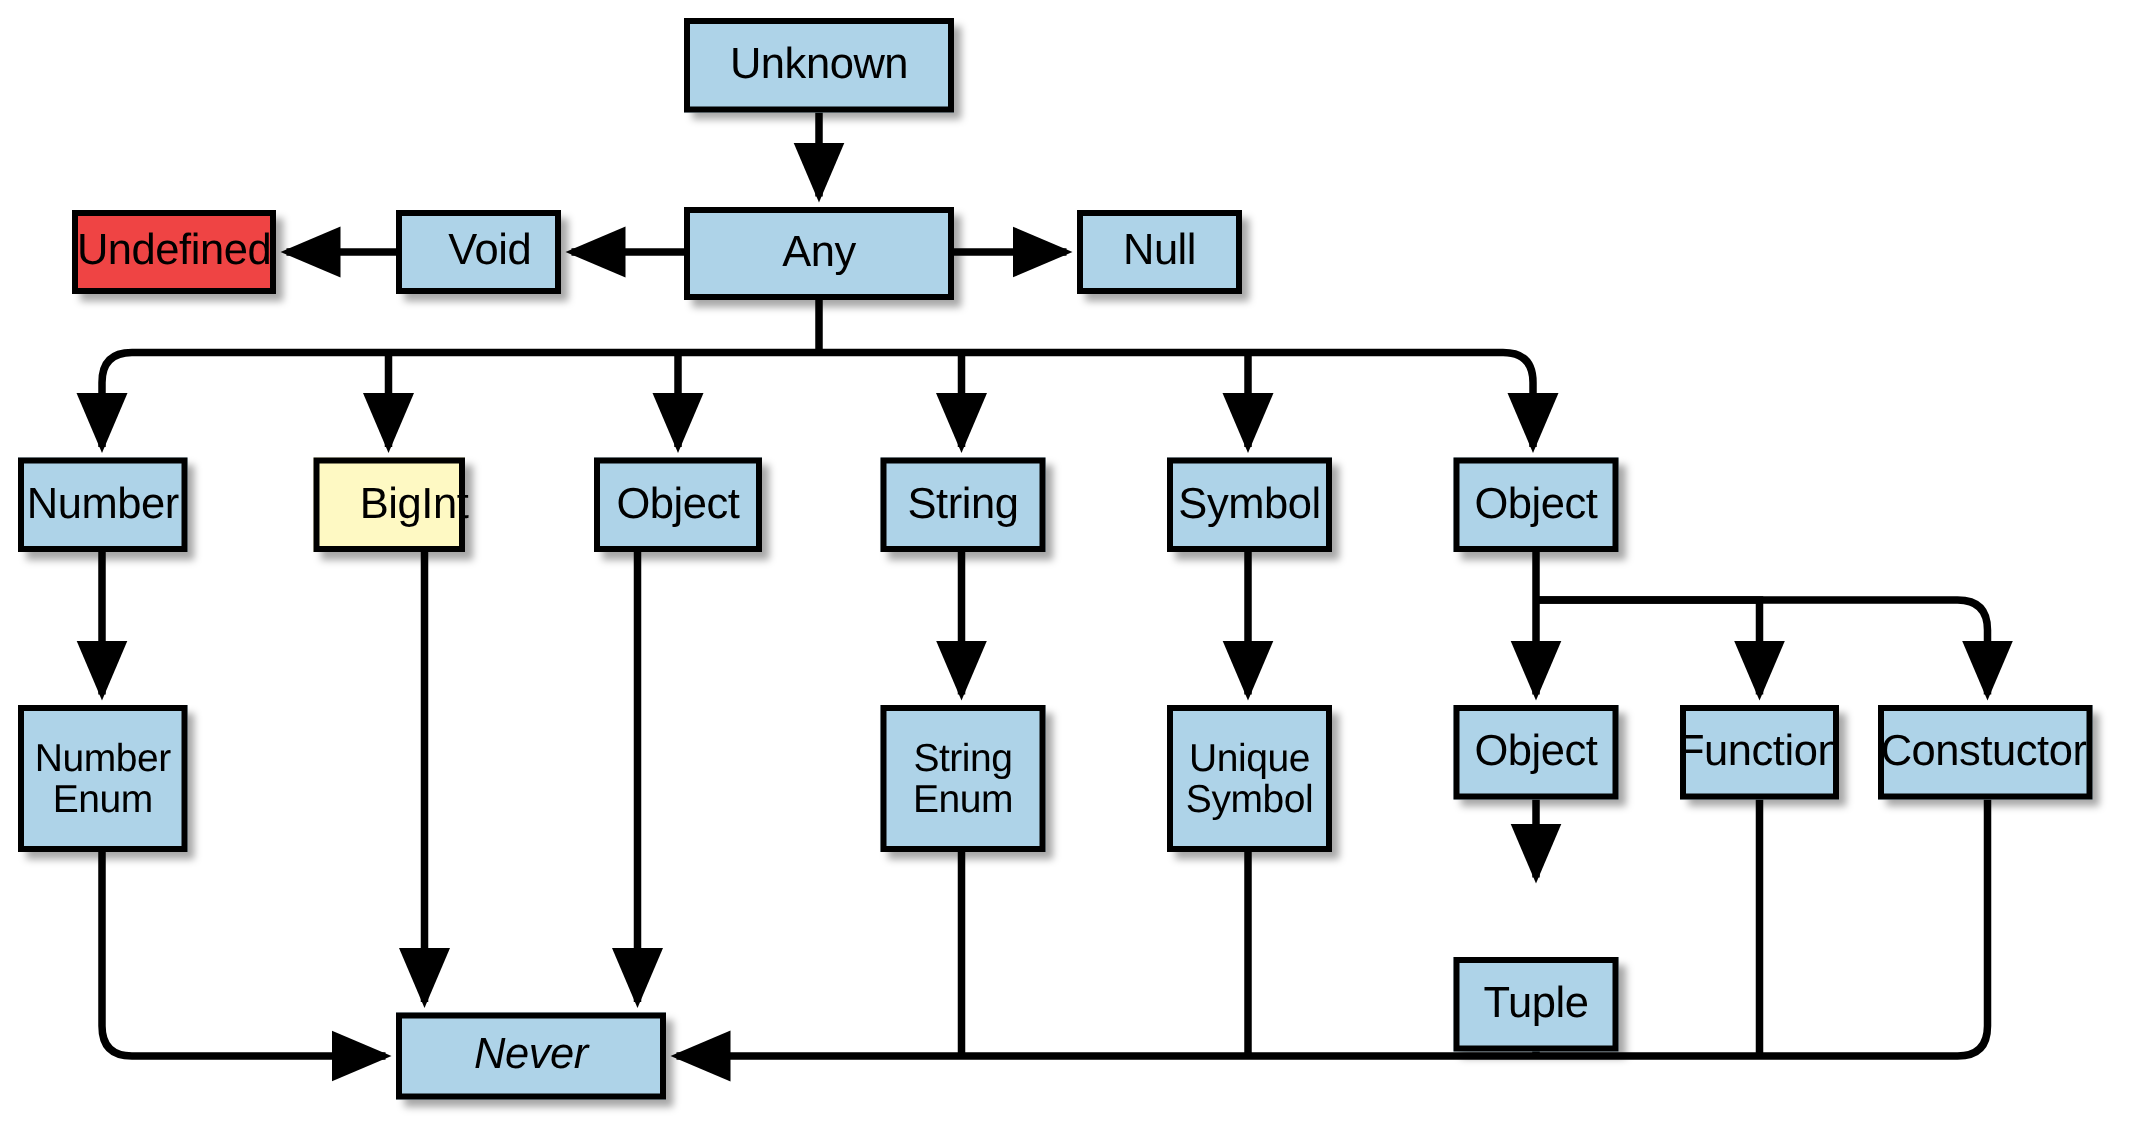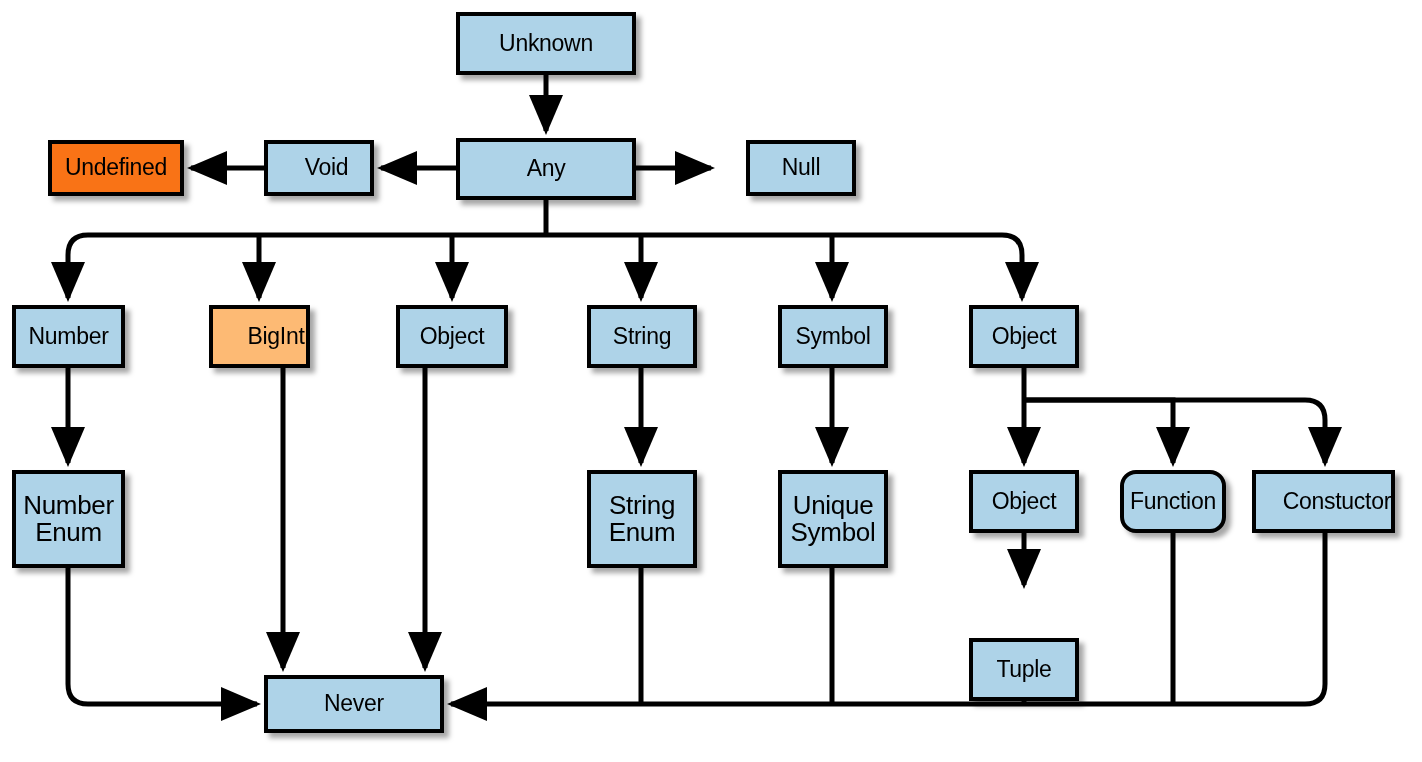--- a/index.html
+++ b/index.html
@@ -29,21 +29,21 @@
     box-sizing: border-box;
     background: #aed3e8;
     border: 4px solid #000000;
     box-shadow: 5px 5px 5px rgba(0,0,0,0.35);
     display: flex;
     align-items: center;
     justify-content: center;
     text-align: center;
     color: #000000;
     font-family: "Liberation Sans", sans-serif;
-    font-size: 23px;
+    font-size: 29px;
     line-height: 1.02;
     letter-spacing: -0.3px;
     white-space: pre-line;
     z-index: 5;
   }
   .node.two-line { font-size: 26px; line-height: 1.05; }
 </style>
 </head>
 <body>
 
@@ -95,36 +95,36 @@
       <path d="M1325,533 L1325,684 Q1325,704 1305,704 L451,704"></path>
       <path d="M641,568 L641,704" marker-end="none"></path>
       <path d="M832,568 L832,704" marker-end="none"></path>
       <path d="M1024,655 L1024,704" marker-end="none"></path>
       <path d="M1173,533 L1173,704" marker-end="none"></path>
     </g>
   </svg>
 
   <div id="node-layer">
       <div class="node" style="left: 456px; top: 12px; width: 180px; height: 63px; background: rgb(174, 211, 232); border-color: rgb(0, 0, 0);"><span>Unknown</span></div>
-      <div class="node" style="left: 48px; top: 140px; width: 136px; height: 56px; background: #f97316; border-color: rgb(0, 0, 0);"><span>Undefined</span></div>
+      <div class="node" style="left: 48px; top: 140px; width: 136px; height: 56px; background: #ef4444; border-color: rgb(0, 0, 0);"><span>Undefined</span></div>
       <div class="node" style="left: 264px; top: 140px; width: 110px; height: 56px; background: rgb(174, 211, 232); border-color: rgb(0, 0, 0); padding-left: 15px;"><span>Void</span></div>
       <div class="node" style="left: 456px; top: 138px; width: 180px; height: 62px; background: rgb(174, 211, 232); border-color: rgb(0, 0, 0);"><span>Any</span></div>
-      <div class="node" style="left: 718px; top: 140px; width: 110px; height: 56px; background: rgb(174, 211, 232); border-color: rgb(0, 0, 0); margin-left: 28px;"><span>Null</span></div>
+      <div class="node" style="left: 718px; top: 140px; width: 110px; height: 56px; background: rgb(174, 211, 232); border-color: rgb(0, 0, 0);"><span>Null</span></div>
       <div class="node" style="left: 12px; top: 305px; width: 113px; height: 63px; background: rgb(174, 211, 232); border-color: rgb(0, 0, 0);"><span>Number</span></div>
-      <div class="node" style="left: 209px; top: 305px; width: 101px; height: 63px; background: #fdba74; border-color: rgb(0, 0, 0); padding-left: 33px;"><span>BigInt</span></div>
+      <div class="node" style="left: 209px; top: 305px; width: 101px; height: 63px; background: #fef9c3; border-color: rgb(0, 0, 0); padding-left: 33px;"><span>BigInt</span></div>
       <div class="node" style="left: 396px; top: 305px; width: 112px; height: 63px; background: rgb(174, 211, 232); border-color: rgb(0, 0, 0);"><span>Object</span></div>
       <div class="node" style="left: 587px; top: 305px; width: 110px; height: 63px; background: rgb(174, 211, 232); border-color: rgb(0, 0, 0);"><span>String</span></div>
       <div class="node" style="left: 778px; top: 305px; width: 110px; height: 63px; background: rgb(174, 211, 232); border-color: rgb(0, 0, 0);"><span>Symbol</span></div>
       <div class="node" style="left: 969px; top: 305px; width: 110px; height: 63px; background: rgb(174, 211, 232); border-color: rgb(0, 0, 0);"><span>Object</span></div>
       <div class="node two-line" style="left: 12px; top: 470px; width: 113px; height: 98px; background: rgb(174, 211, 232); border-color: rgb(0, 0, 0);"><span>Number
 Enum</span></div>
       <div class="node two-line" style="left: 587px; top: 470px; width: 110px; height: 98px; background: rgb(174, 211, 232); border-color: rgb(0, 0, 0);"><span>String
 Enum</span></div>
       <div class="node two-line" style="left: 778px; top: 470px; width: 110px; height: 98px; background: rgb(174, 211, 232); border-color: rgb(0, 0, 0);"><span>Unique
 Symbol</span></div>
       <div class="node" style="left: 969px; top: 470px; width: 110px; height: 63px; background: rgb(174, 211, 232); border-color: rgb(0, 0, 0);"><span>Object</span></div>
-      <div class="node" style="left: 1120px; top: 470px; width: 106px; height: 63px; background: rgb(174, 211, 232); border-color: rgb(0, 0, 0); border-radius: 16px;"><span>Function</span></div>
+      <div class="node" style="left: 1120px; top: 470px; width: 106px; height: 63px; background: rgb(174, 211, 232); border-color: rgb(0, 0, 0);"><span>Function</span></div>
       <div class="node" style="left: 1252px; top: 470px; width: 143px; height: 63px; background: rgb(174, 211, 232); border-color: rgb(0, 0, 0); justify-content: flex-end;"><span>Constuctor</span></div>
       <div class="node" style="left: 969px; top: 592px; width: 110px; height: 63px; background: rgb(174, 211, 232); border-color: rgb(0, 0, 0); margin-top: 46px;"><span>Tuple</span></div>
-      <div class="node" style="left: 264px; top: 675px; width: 180px; height: 58px; background: rgb(174, 211, 232); border-color: rgb(0, 0, 0);"><span>Never</span></div>
+      <div class="node" style="left: 264px; top: 675px; width: 180px; height: 58px; background: rgb(174, 211, 232); border-color: rgb(0, 0, 0); font-style: italic;"><span>Never</span></div>
     </div>
 
 </div>
 
 </body></html>

